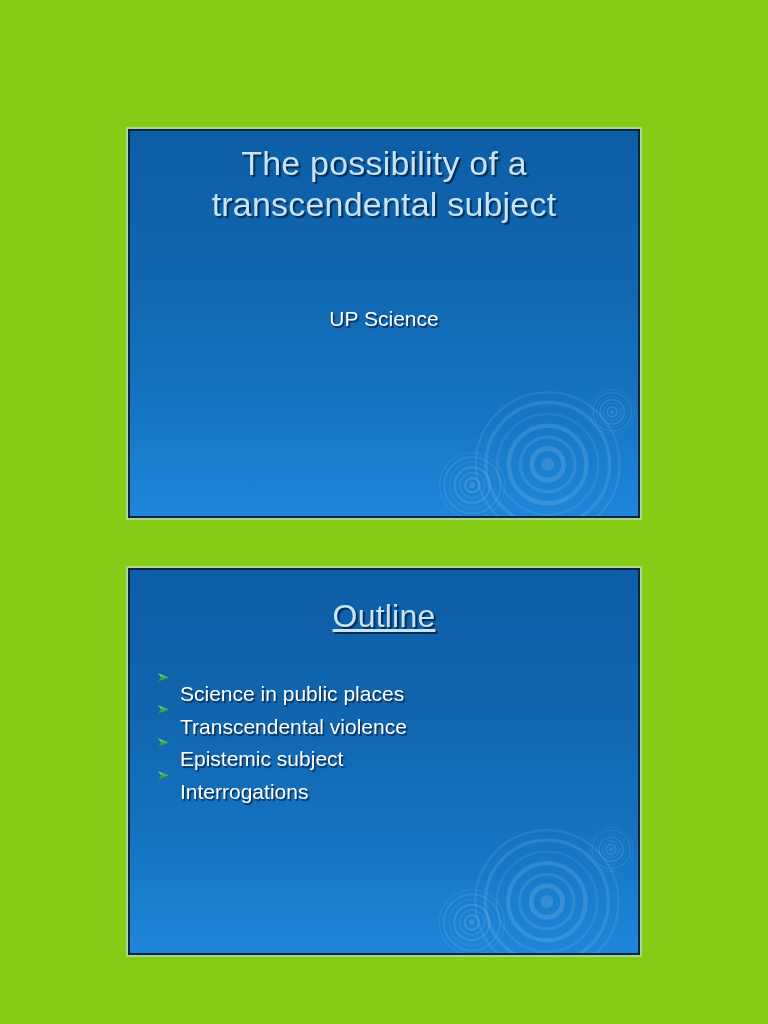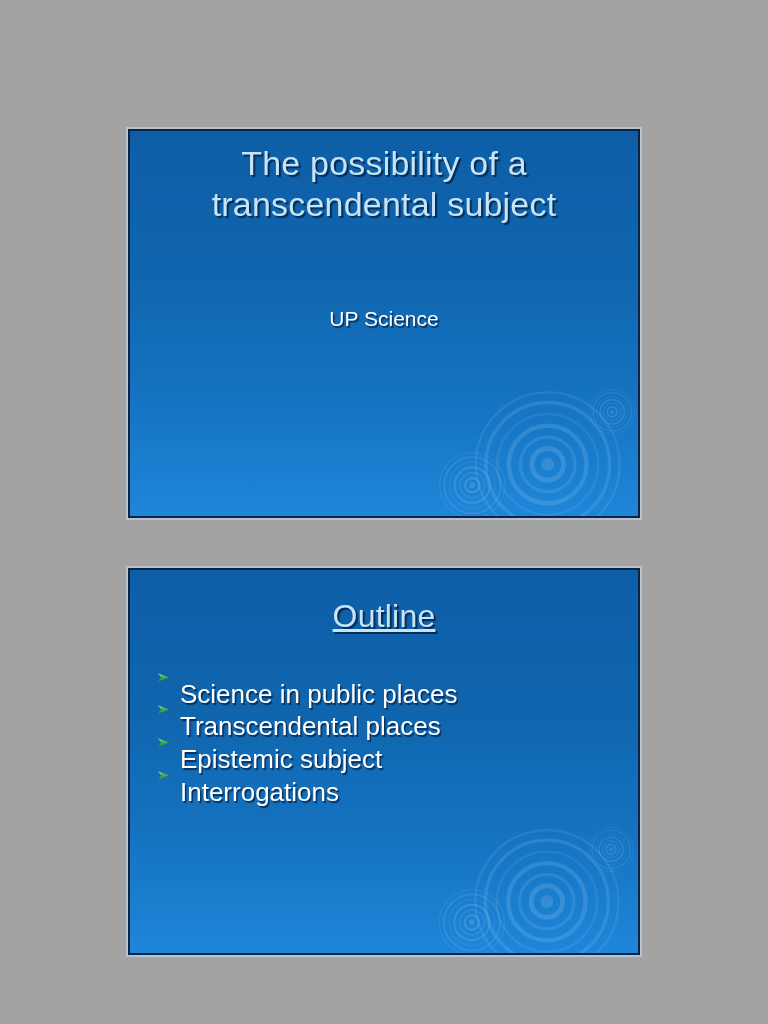--- a/index.html
+++ b/index.html
@@ -5,21 +5,21 @@
   html, body {
     margin: 0;
     padding: 0;
     background: #ffffff;
     font-family: "Liberation Sans", sans-serif;
   }
   .page {
     position: relative;
     width: 768px;
     height: 1024px;
-    background: #a3a3a3;
+    background: #84cc16;
     overflow: hidden;
   }
   .slide {
     position: absolute;
     left: 128px;
     width: 512px;
     box-sizing: border-box;
     border: 2px solid #0b2344;
     background: linear-gradient(180deg, #0d5ea7 0%, #1066ae 38%, #1572c0 68%, #1e86d9 100%);
     overflow: hidden;
@@ -83,21 +83,21 @@
   }
   .bullet-arrow {
     flex: 0 0 auto;
     width: 13px;
     height: 13px;
     margin-right: 10px;
     margin-top: 2px;
   }
   .bullet-text {
     color: #ffffff;
-    font-size: 26px;
+    font-size: 21px;
     text-shadow: 1.5px 1.5px 1px rgba(6, 38, 76, 0.85);
     white-space: nowrap;
     margin-top: 36px;
   }
 </style>
 </head>
 <body>
 
 <div class="page">
 
@@ -158,21 +158,21 @@
           <polygon points="1,2.5 13,7 1,11.5 4.5,7" fill="url(#arrowGrad)"></polygon>
         </svg>
         <span class="bullet-text">Science in public places</span>
       </div>
 
 
       <div class="bullet-item">
         <svg class="bullet-arrow" viewBox="0 0 14 14" aria-hidden="true">
           <polygon points="1,2.5 13,7 1,11.5 4.5,7" fill="url(#arrowGrad)"></polygon>
         </svg>
-        <span class="bullet-text">Transcendental places</span>
+        <span class="bullet-text">Transcendental violence</span>
       </div>
 
       <div class="bullet-item">
         <svg class="bullet-arrow" viewBox="0 0 14 14" aria-hidden="true">
           <polygon points="1,2.5 13,7 1,11.5 4.5,7" fill="url(#arrowGrad)"></polygon>
         </svg>
         <span class="bullet-text">Epistemic subject</span>
       </div>
 
       <div class="bullet-item">

